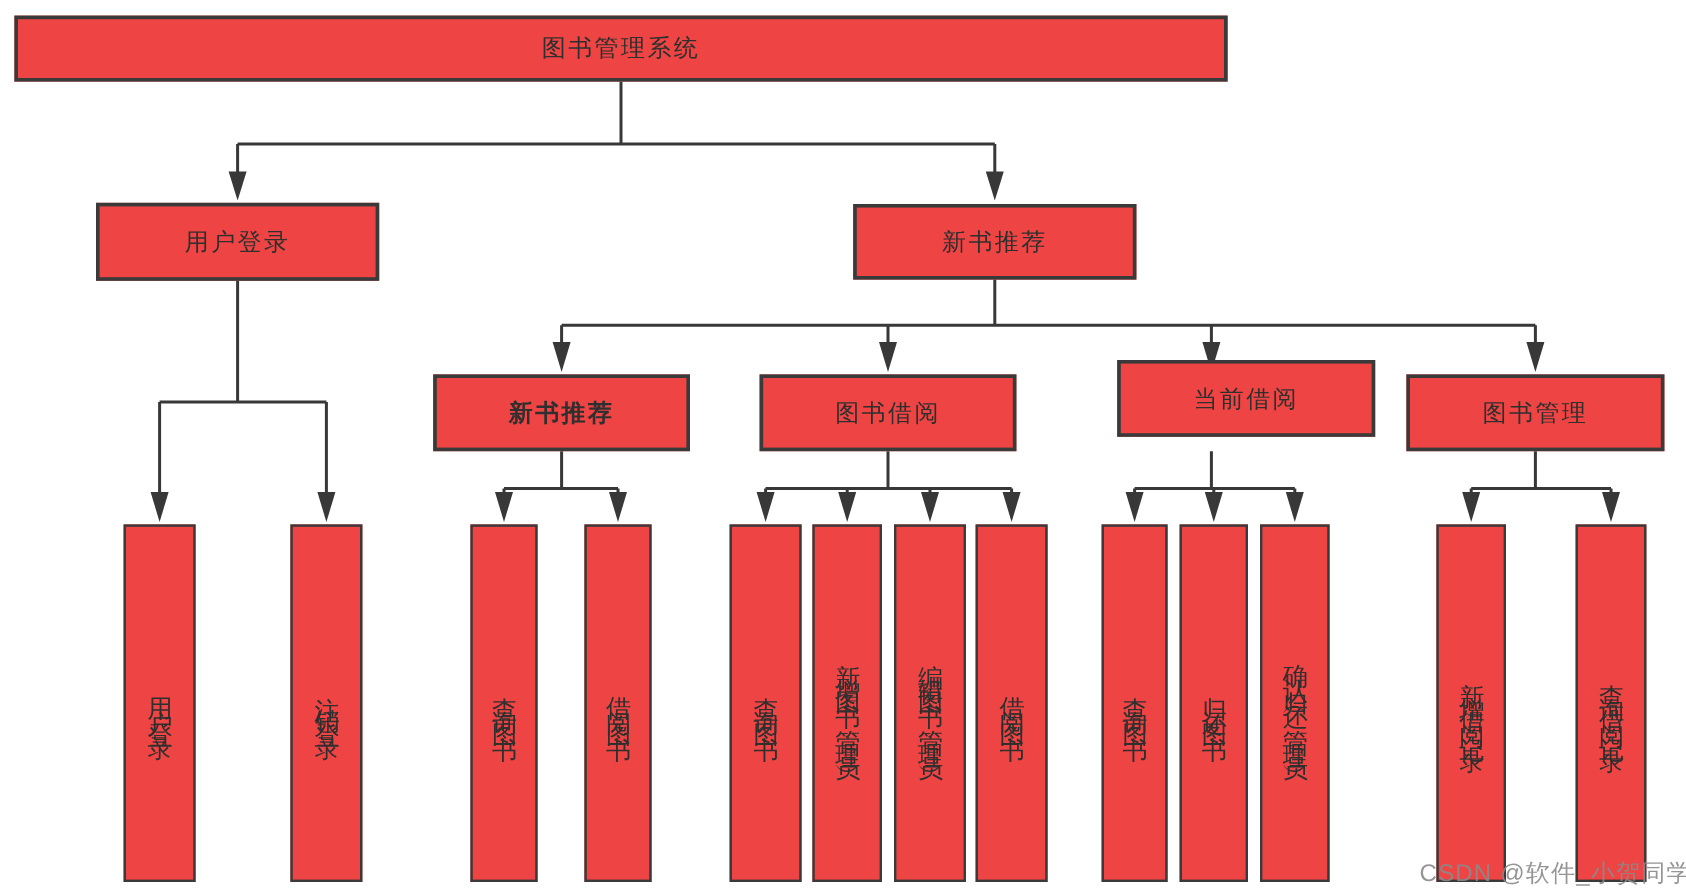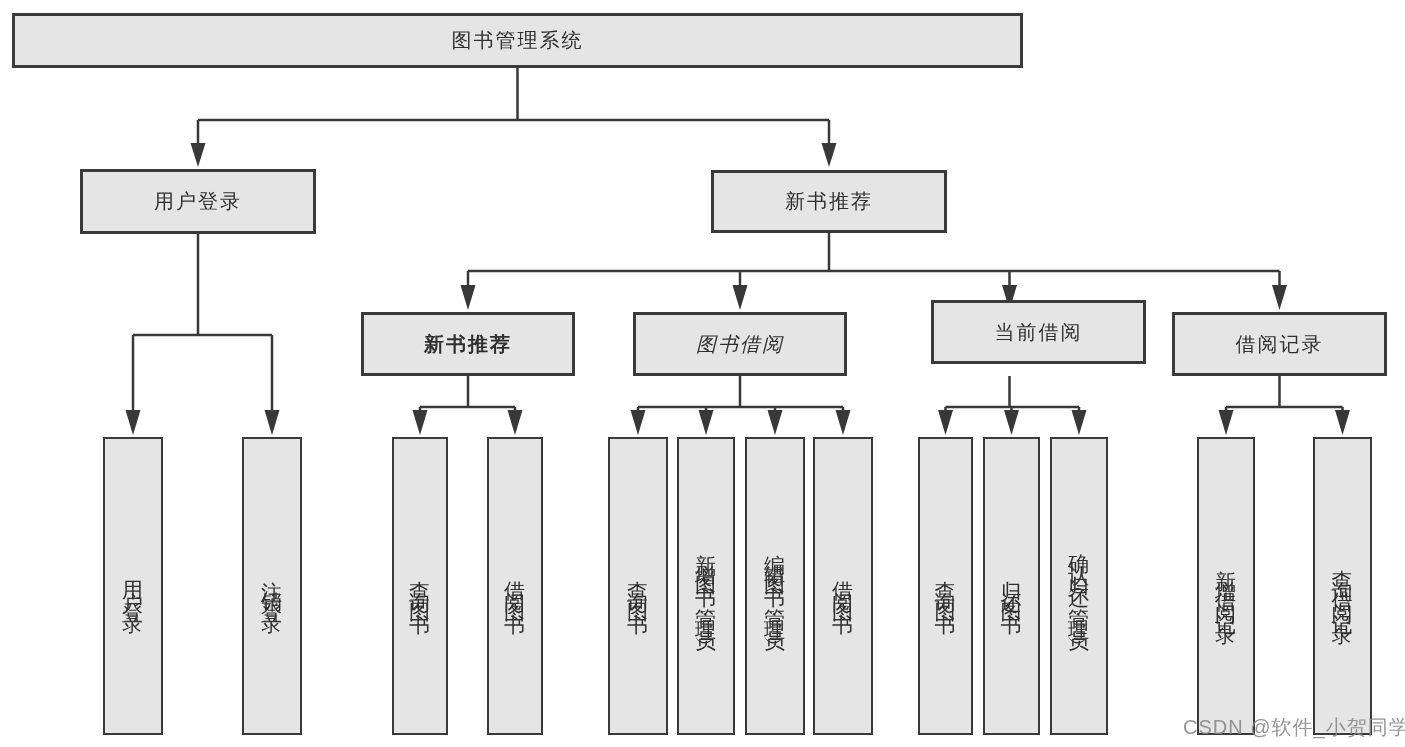--- a/index.html
+++ b/index.html
@@ -14,21 +14,21 @@
   .connector-layer {
     position: absolute;
     left: 0; top: 0;
     width: 1405px; height: 747px;
     z-index: 1;
   }
   .cline { stroke: #383838; stroke-width: 2.5; fill: none; }
   .arrow { fill: #383838; stroke: none; }
   .box {
     position: absolute;
-    background: #e5e5e5;
+    background: #ef4444;
     border: 3px solid #3a3a3a;
     box-sizing: border-box;
     display: flex;
     align-items: center;
     justify-content: center;
     z-index: 2;
   }
   .hlabel {
     font-size: 20px;
     color: #2f2f2f;
@@ -115,28 +115,28 @@
   <div class="box" style="left:80px; top:169px; width:236px; height:65px;">
     <span class="hlabel">用户登录</span>
   </div>
   <div class="box" style="left:711px; top:170px; width:236px; height:63px;">
     <span class="hlabel">新书推荐</span>
   </div>
 
   <div class="box" style="left:361px; top:312px; width:214px; height:64px;font-weight:bold;">
     <span class="hlabel">新书推荐</span>
   </div>
-  <div class="box" style="left:633px; top:312px; width:214px; height:64px;font-style:italic;">
+  <div class="box" style="left:633px; top:312px; width:214px; height:64px;">
     <span class="hlabel">图书借阅</span>
   </div>
   <div class="box" style="left:902px; top:300px; width:215px; height:64px;margin-left:29px;">
     <span class="hlabel">当前借阅</span>
   </div>
   <div class="box" style="left:1172px; top:312px; width:215px; height:64px;">
-    <span class="hlabel">借阅记录</span>
+    <span class="hlabel">图书管理</span>
   </div>
 
   <div class="box leaf" style="left:103px; width:60px;">
     <span class="vlabel">用户登录</span>
   </div>
   <div class="box leaf" style="left:242px; width:60px;">
     <span class="vlabel">注销登录</span>
   </div>
 
   <div class="box leaf" style="left:392px; width:56px;">

